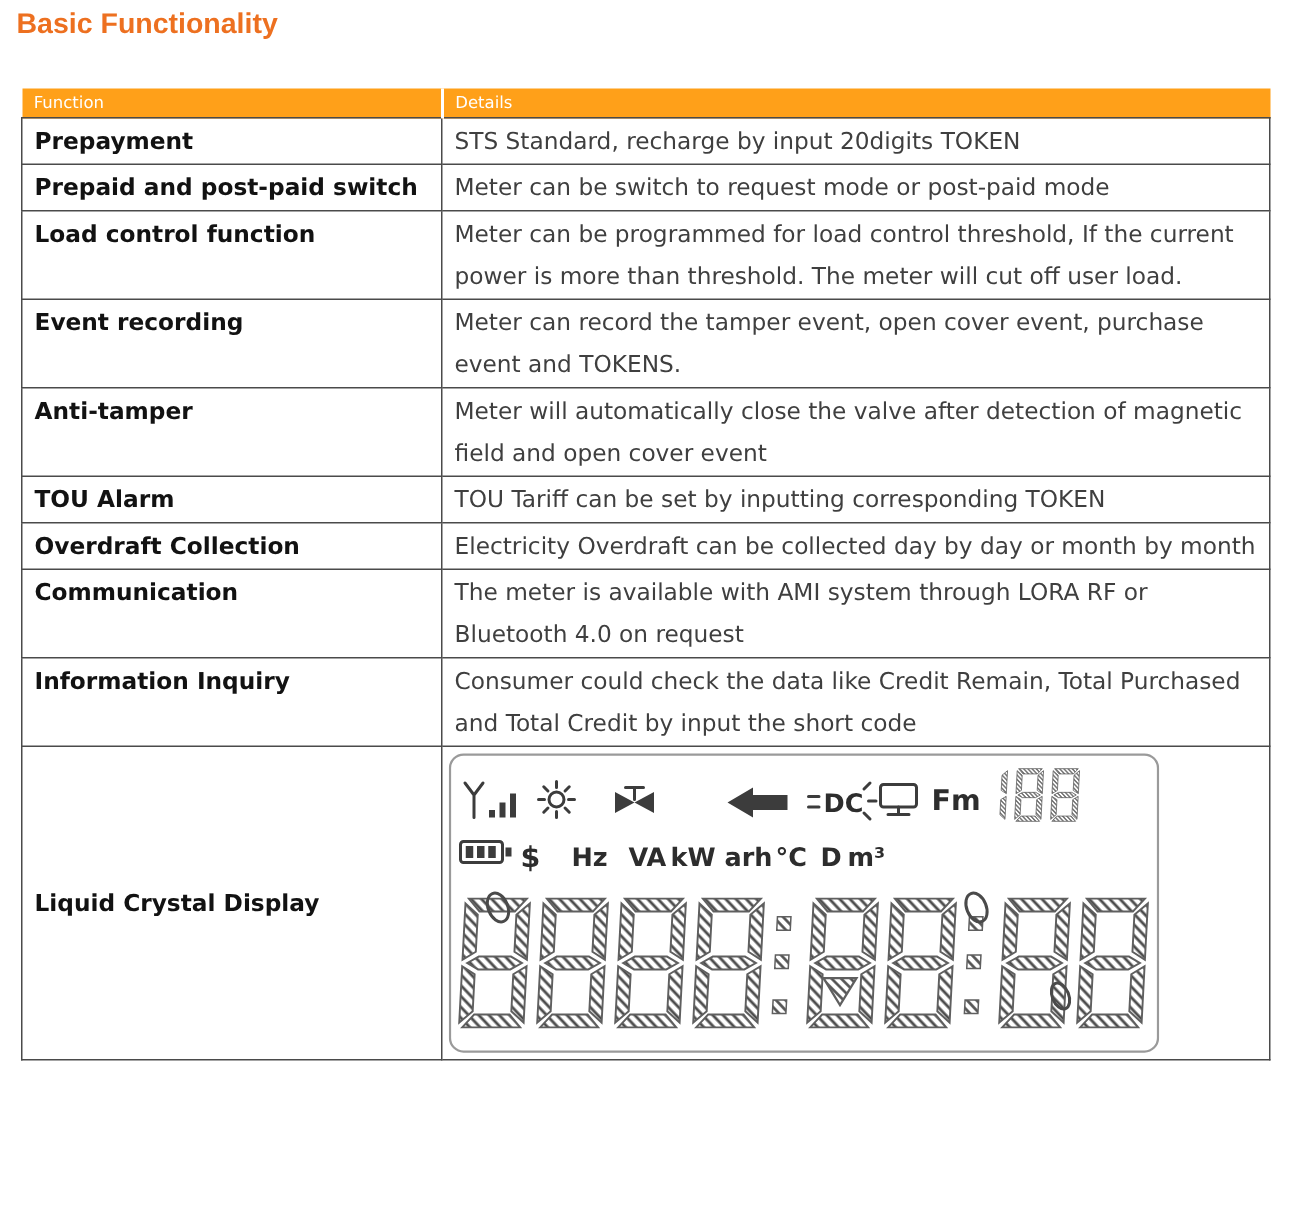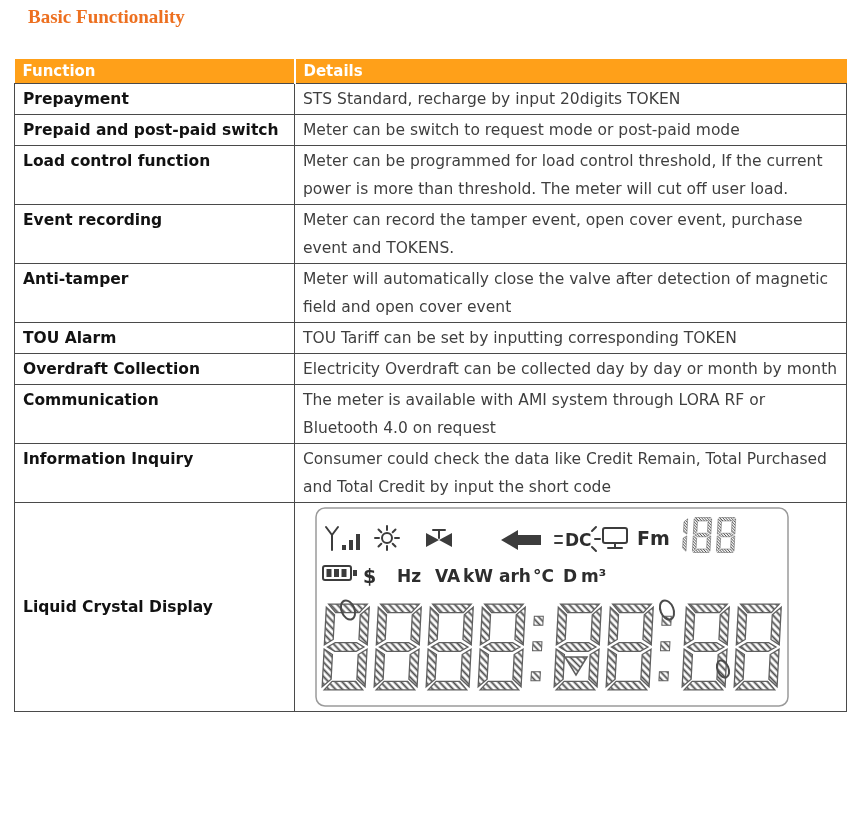--- a/index.html
+++ b/index.html
@@ -2,30 +2,30 @@
 <html style="--title-text: #ED7020; --header-bg: #FFA019; --header-text: #FFFFFF; --border: #4A4A4A; --body-text: #3F3F3F; --function-text: #121212;"><head>
 <meta charset="utf-8">
 <style>
   :root{
     --title-text:#ED7020; --header-bg:#FFA019; --header-text:#ffffff;
     --border:#4A4A4A; --body-text:#3F3F3F; --function-text:#121212;
   }
   *{box-sizing:border-box}
   html,body{margin:0;padding:0;background:#fff;width:861px;min-height:819px}
   body{font-family:"DejaVu Sans","Liberation Sans",sans-serif;color:var(--body-text)}
-  .page-title{color:var(--title-text);font-size:19px;font-weight:bold;padding:6px 0 0 28px;margin:0;font-family:Liberation Serif, serif}
+  .page-title{color:var(--title-text);font-size:19px;font-weight:bold;padding:6px 0 0 11px;margin:0;font-family:Liberation Sans, sans-serif}
   table.spec{border-collapse:collapse;margin:31px 0 0 14px;width:833px;table-layout:fixed}
   col.c-fn{width:280px}
-  th{background:var(--header-bg);color:var(--header-text);font-size:15px;font-weight:bold;text-align:left;padding:3px 8px;height:18px}
+  th{background:var(--header-bg);color:var(--header-text);font-size:11px;font-weight:normal;text-align:left;padding:3px 8px;height:18px}
   th:first-child{border-right:2px solid #fff}
   td{border:1px solid var(--border);font-size:15.5px;line-height:28px;padding:1px 8px}
   td.fn{font-weight:bold;color:var(--function-text);vertical-align:top}
   td.dt{text-align:left;color:var(--body-text)}
   td.vmid{vertical-align:middle}
-  td.lcd-cell{padding:4px 20px;text-align:left}
+  td.lcd-cell{padding:4px 4px;text-align:left}
   .lcd-frame{display:block}
   .icn{stroke:#3c3c3c;stroke-width:2;fill:none;stroke-linecap:round;stroke-linejoin:round}
   .fillshape{fill:#3c3c3c;stroke:none}
   .segp{fill:url(#hatch);stroke:#5f5f5f;stroke-width:1.2}
   .seg-dot{fill:url(#hatch);stroke:#5f5f5f;stroke-width:1}
   .ind{fill:none;stroke:#4a4a4a;stroke-width:2}
   .ind-f{fill:url(#hatch);stroke:#5f5f5f;stroke-width:1.5}
   text.lcdtxt{font-family:"DejaVu Sans",sans-serif;font-weight:bold;fill:#2d2d2d;font-size:17px;stroke:none}
   text.lcdtxt.lg{font-size:19px}
 </style>

